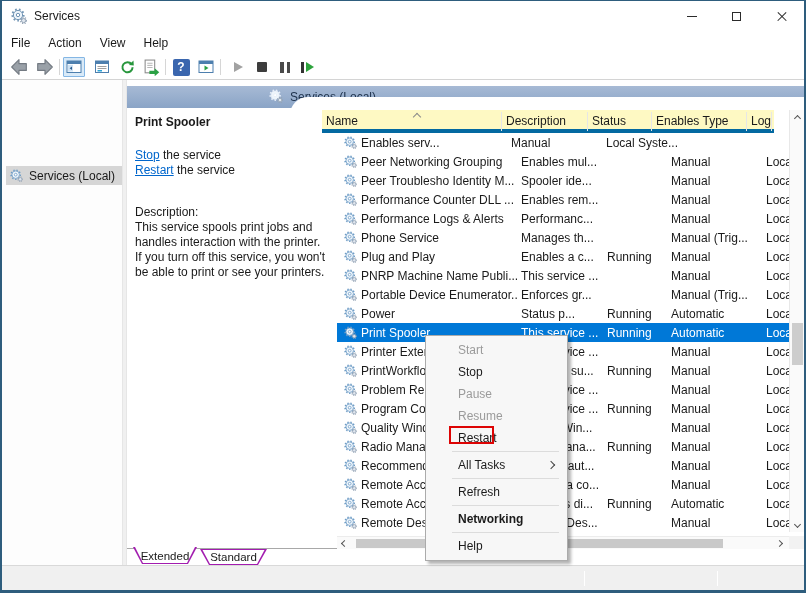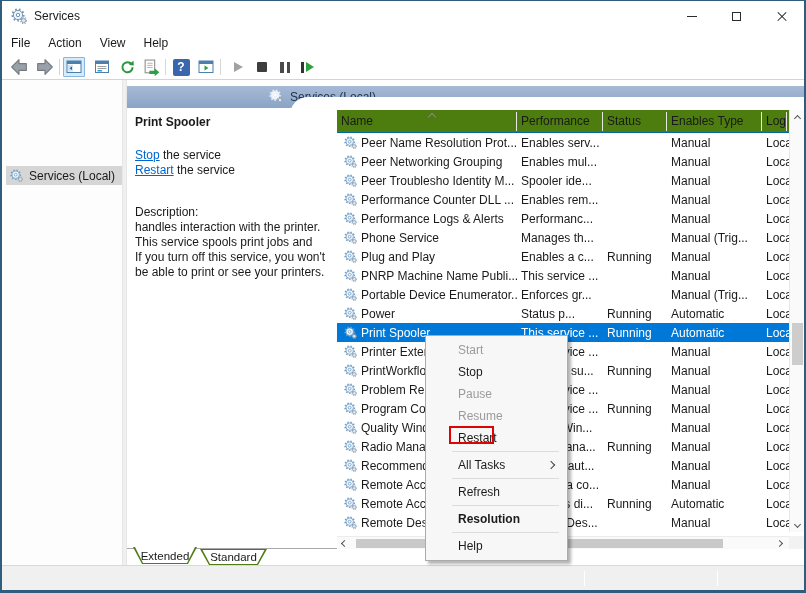--- a/index.html
+++ b/index.html
@@ -64,22 +64,22 @@
   .detail { position:absolute; left:127px; top:108px; width:208px; height:457px; background:#fff; z-index:2; }
 
   .detail .svc-name { position:absolute; left:8px; top:7px; font-weight:bold; }
   .detail .linkline1 { position:absolute; left:8px; top:40px; }
   .detail .linkline2 { position:absolute; left:8px; top:55px; }
   .detail a.link { color:#0066cc; text-decoration:underline; cursor:pointer; }
   .detail .desc-label { position:absolute; left:8px; top:97px; }
   .detail .desc-lines { position:absolute; left:8px; top:112px; line-height:15px; }
 
   
-  .list-header { position:absolute; left:337px; top:110px; width:452px; height:23px; background:#4d7c0f; z-index:3;
-                 border-bottom:1px solid #0369a1; }
+  .list-header { position:absolute; left:322px; top:110px; width:452px; height:23px; background:#fef9c3; z-index:3;
+                 border-bottom:4px solid #0369a1; }
   .col-label { position:absolute; top:0; line-height:23px; white-space:nowrap; }
   .col-sep { position:absolute; top:2px; width:1px; height:19px; background:#e6e6e6; }
   .sort-caret { position:absolute; left:92px; top:4px; width:6px; height:6px;
                 border-left:1px solid #8a8a8a; border-top:1px solid #8a8a8a; transform:rotate(45deg); }
 
   .rows { position:absolute; left:337px; top:133px; width:452px; z-index:3; }
   .lrow { display:flex; align-items:center; height:19px; white-space:nowrap; }
   .lrow .gcell { width:20px; display:flex; justify-content:flex-end; flex:none; }
   .lrow .c { overflow:hidden; text-overflow:clip; flex:none; }
   .c.name  { width:160px; padding-left:4px; }
@@ -103,21 +103,21 @@
   .chev { display:inline-block; width:5px; height:5px; border-left:1px solid #555; border-top:1px solid #555; }
   .chev.up    { transform:rotate(45deg); }
   .chev.down  { transform:rotate(225deg); }
   .chev.left  { transform:rotate(-45deg); }
   .chev.right { transform:rotate(135deg); }
   .sc-btn { position:absolute; display:flex; align-items:center; justify-content:center; }
 
   
   .tabline { position:absolute; left:127px; top:548px; width:677px; height:1px; background:#a8a8a8; z-index:2; }
   .tab { position:absolute; height:17px; clip-path:polygon(0 0,100% 0,calc(100% - 9px) 100%,9px 100%);
-         background:#4d7c0f; z-index:4; }
+         background:#a21caf; z-index:4; }
   .tab-in { position:absolute; inset:0; background:#fff; display:flex; align-items:center; justify-content:center;
             font-size:11.5px; clip-path:polygon(2px 0,calc(100% - 2px) 0,calc(100% - 10px) calc(100% - 1px),10px calc(100% - 1px)); }
   .tab.behind { height:16px; z-index:3; }
   .tab.behind .tab-in { clip-path:polygon(2.5px 1px,calc(100% - 2.5px) 1px,calc(100% - 10px) calc(100% - 1px),10px calc(100% - 1px)); }
 
   
   .statusbar { position:absolute; left:2px; top:565px; width:802px; height:25px; background:#f0f0f0;
                border-top:1px solid #d9d9d9; z-index:5; }
   .sb-sep { position:absolute; top:5px; width:1px; height:15px; background:#d0d0d0; border-right:1px solid #fff; }
 
@@ -297,50 +297,49 @@
     <span class="band-label">Services (Local)</span>
   </div>
   <div class="card"></div>
 
   <div class="detail">
     <div class="svc-name">Print Spooler</div>
     <div class="linkline1"><a class="link">Stop</a><span> the service</span></div>
     <div class="linkline2"><a class="link">Restart</a><span> the service</span></div>
     <div class="desc-label">Description:</div>
     <div class="desc-lines">
+      <div>This service spools print jobs and</div>
       <div>handles interaction with the printer.</div>
-      <div>This service spools print jobs and</div>
       <div>If you turn off this service, you won't</div>
       <div>be able to print or see your printers.</div>
     </div>
   </div>
 
   <div class="list-header">
     <span class="sort-caret"></span>
     <span class="col-label" style="left:4px">Name</span>
-    <span class="col-label" style="left:184px">Performance</span>
+    <span class="col-label" style="left:184px">Description</span>
     <span class="col-label" style="left:270px">Status</span>
     <span class="col-label" style="left:334px">Enables Type</span>
     <span class="col-label" style="left:429px">Log</span>
     <span class="col-sep" style="left:179px"></span>
     <span class="col-sep" style="left:265px"></span>
     <span class="col-sep" style="left:329px"></span>
     <span class="col-sep" style="left:424px"></span>
     <span class="col-sep" style="left:449px"></span>
   </div>
 
   <div class="rows">
 
       <div class="lrow">
         <span class="gcell">
           <svg class="gear">
             <use href="#gear"></use>
           </svg>
         </span>
-        <span class="c name">Peer Name Resolution Prot...</span>
         <span class="c desc">Enables serv...</span>
         <span class="c stat"></span>
         <span class="c stype">Manual</span>
         <span class="c logon">Local Syste...</span>
       </div>
 
       <div class="lrow">
         <span class="gcell">
           <svg class="gear">
             <use href="#gear"></use>
@@ -639,20 +638,20 @@
     <div class="mi disabled">Start</div>
     <div class="mi">Stop</div>
     <div class="mi disabled">Pause</div>
     <div class="mi disabled">Resume</div>
     <div class="mi">Restart</div>
     <div class="msep"></div>
     <div class="mi"><span>All Tasks</span><span class="sub"></span></div>
     <div class="msep"></div>
     <div class="mi">Refresh</div>
     <div class="msep"></div>
-    <div class="mi bold">Resolution</div>
+    <div class="mi bold">Networking</div>
     <div class="msep"></div>
     <div class="mi">Help</div>
   </div>
 
   <div class="annotation"></div>
 
 </div>
 
 </body></html>

